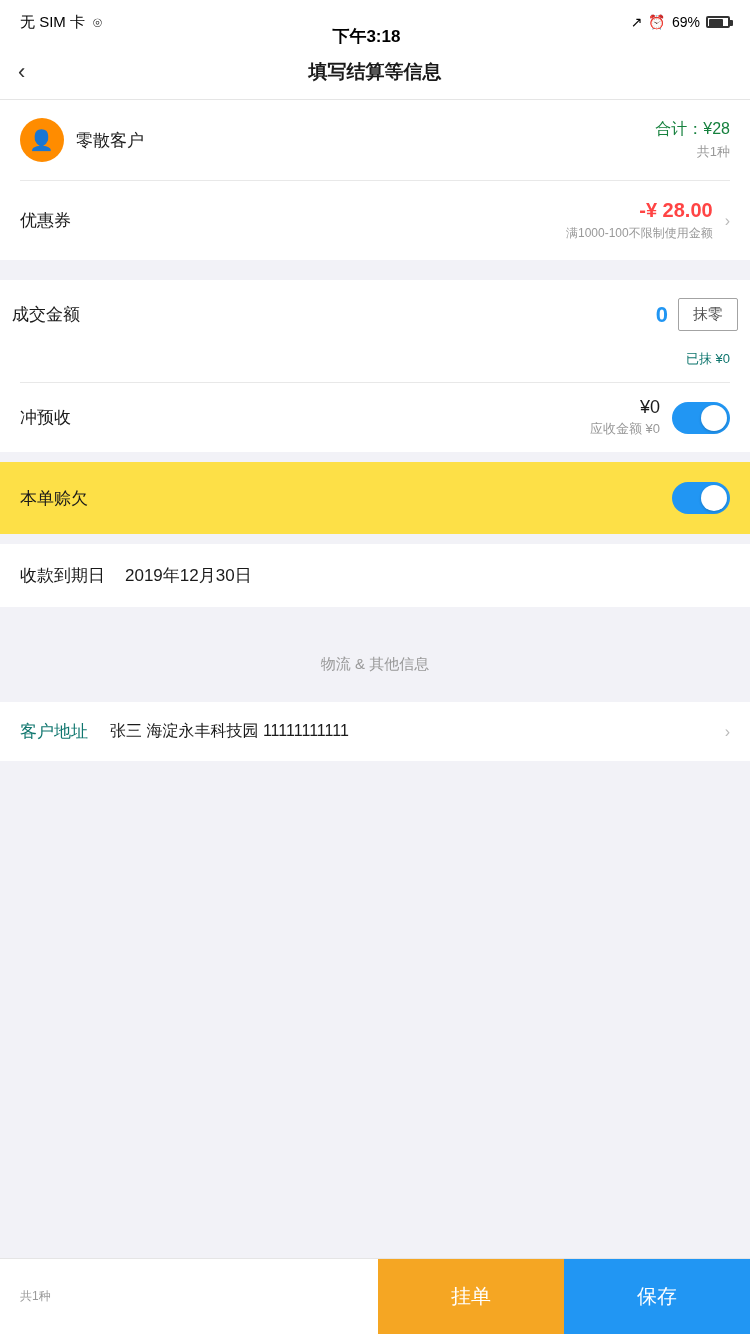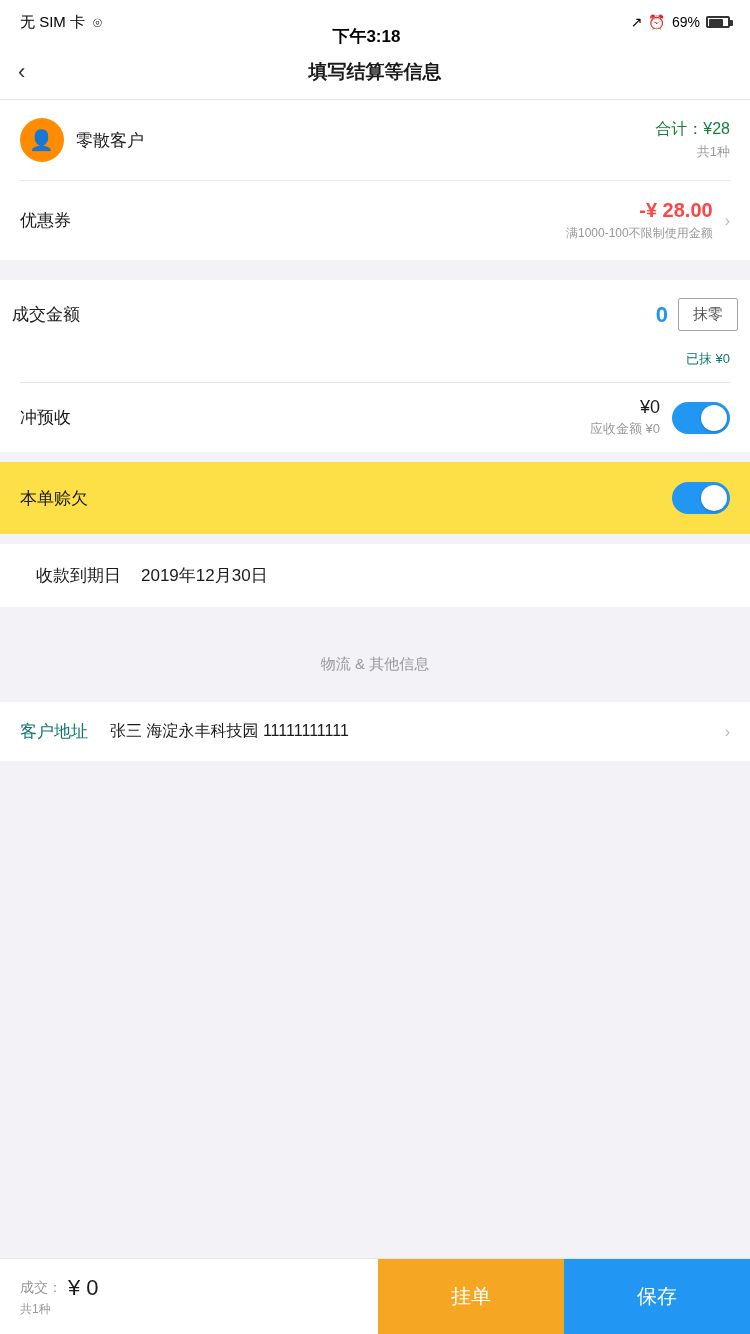--- a/index.html
+++ b/index.html
@@ -269,21 +269,21 @@
       align-items: center;
       justify-content: space-between;
       padding: 20px 20px;
       background: #fde047;
     }
 
     
     .due-date-row {
       display: flex;
       align-items: center;
-      padding: 20px 36px;
+      padding: 20px 20px;
       background: #fff;
       text-align: right;
     }
     .due-date-label {
       font-size: 17px;
       color: #1a1a1a;
       margin-right: 20px;
     }
     .due-date-value {
       font-size: 17px;
@@ -498,24 +498,20 @@
   <div class="address-row card">
     <span class="address-label">客户地址</span>
     <span class="address-value">张三 海淀永丰科技园 11111111111</span>
     <span class="chevron-right">›</span>
   </div>
 
 </div>
 
 <div class="bottom-bar">
   <div class="bottom-info">
-    <div class="bottom-amount-row">
-      <span class="bottom-label">成交：</span>
-      <span class="bottom-amount">¥ 0</span>
-    </div>
     <div class="bottom-count">共1种</div>
   </div>
   <div class="btn-hold">
     <span>挂单</span>
   </div>
   <div class="btn-save">
     <span>保存</span>
   </div>
 </div>
 

